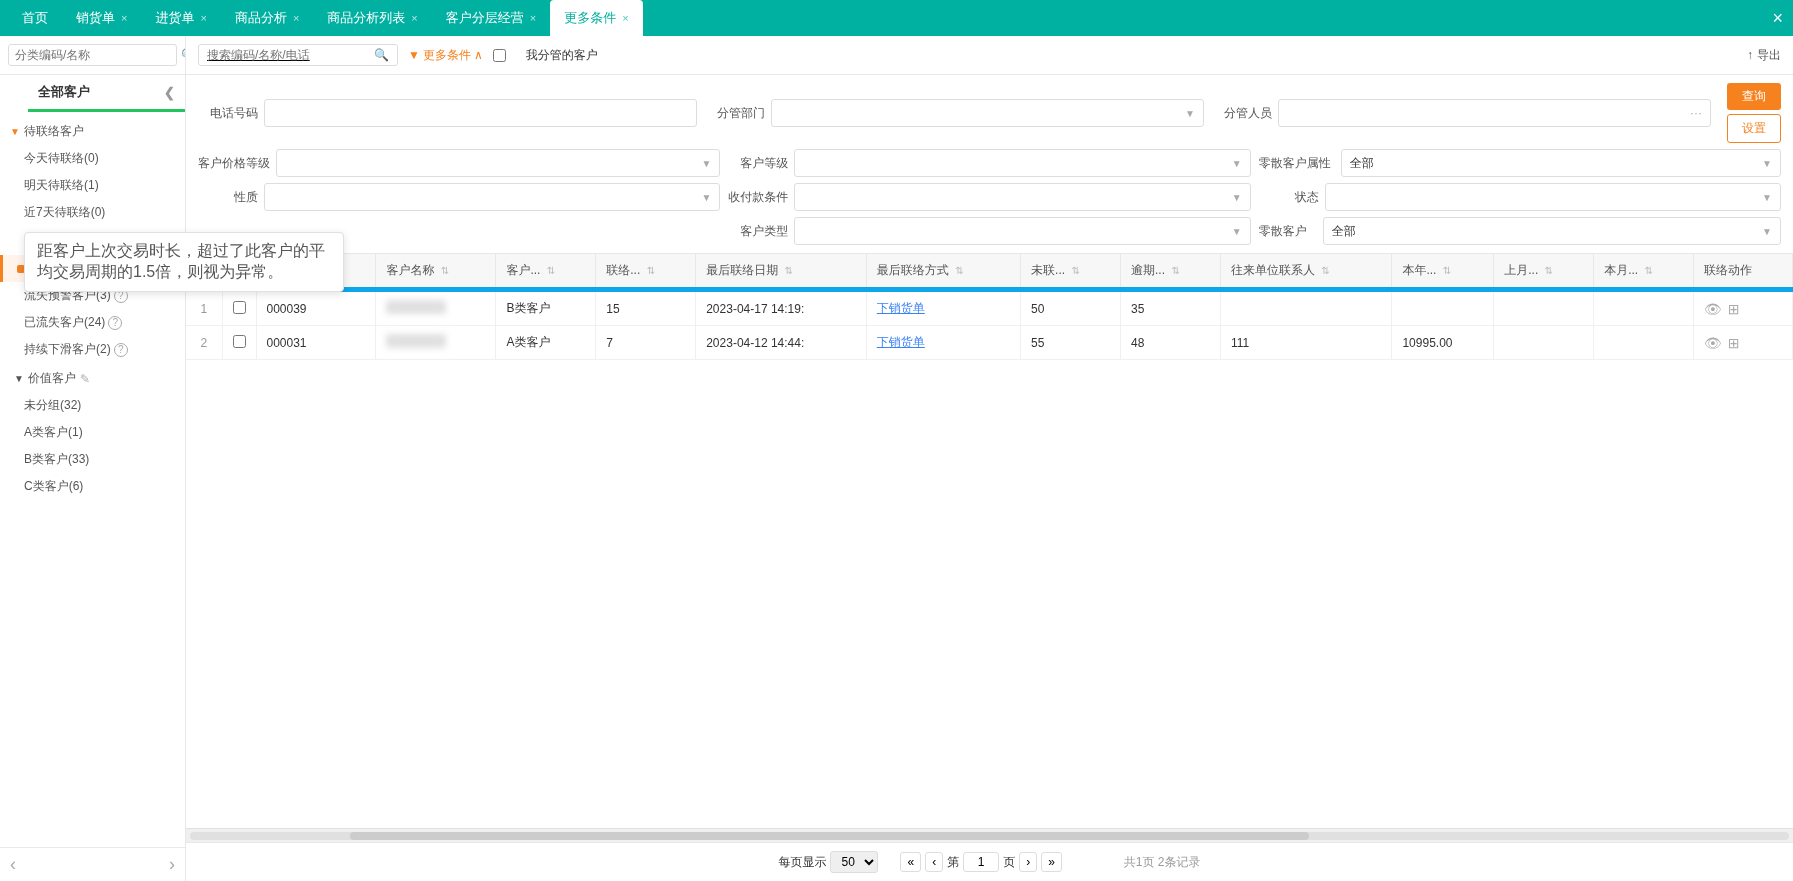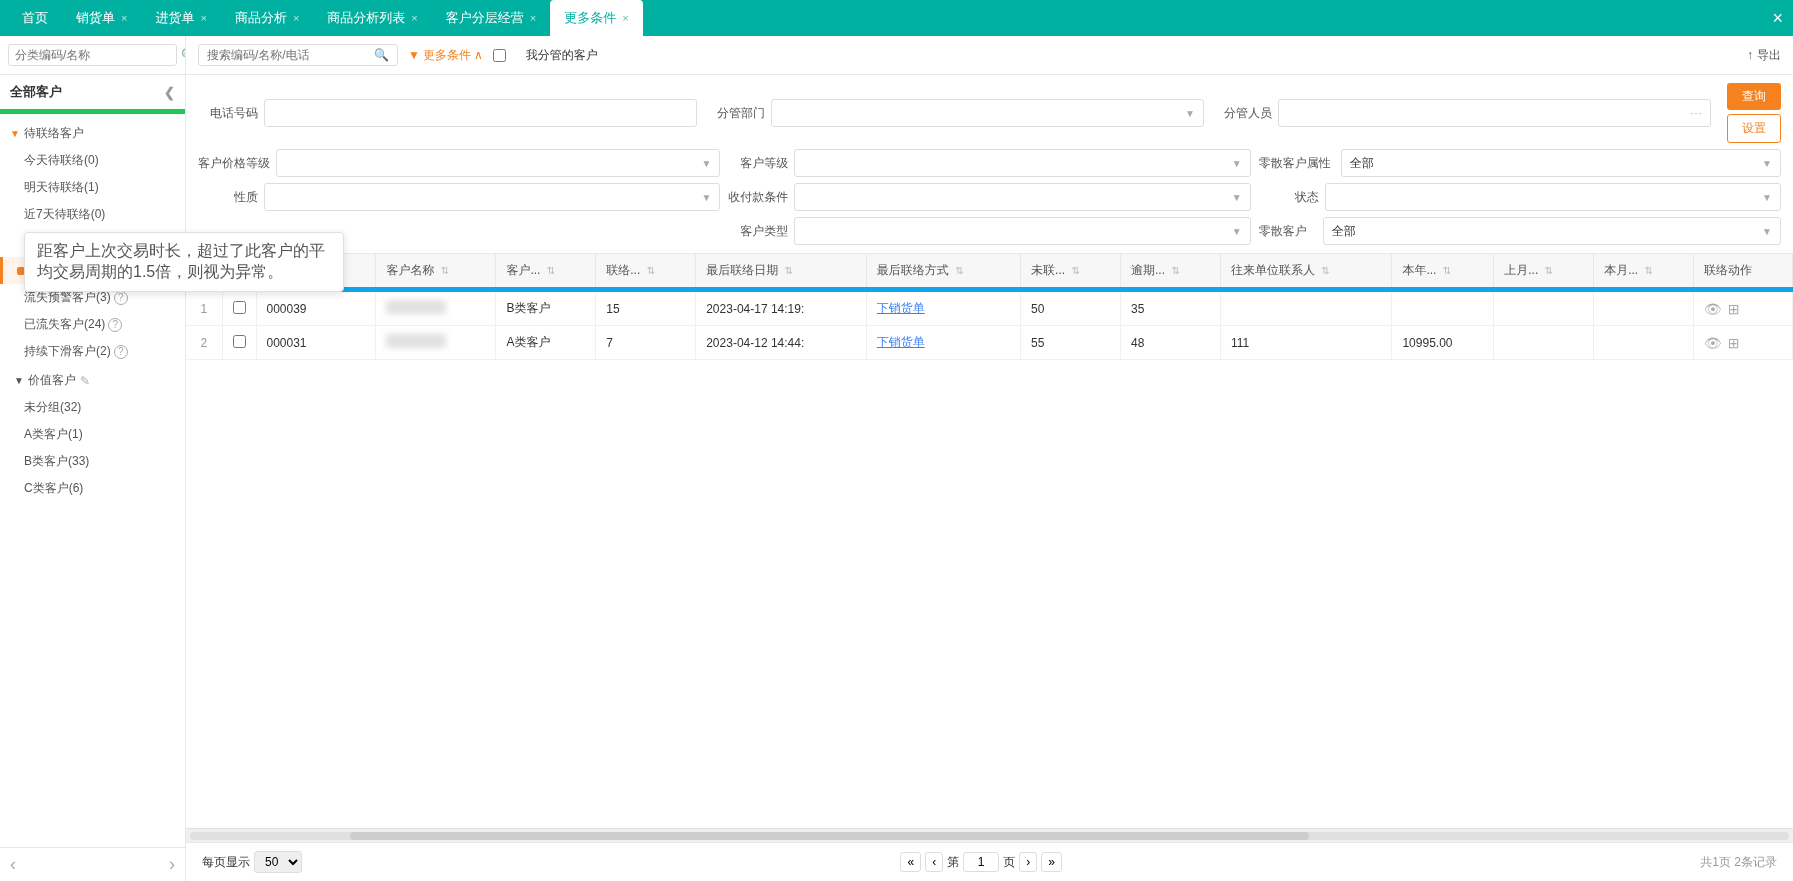--- a/index.html
+++ b/index.html
@@ -76,22 +76,23 @@
       margin-left: 4px;
       color: #999;
       cursor: pointer;
     }
     .sidebar-header {
       display: flex;
       align-items: center;
       padding: 8px 10px;
       font-weight: bold;
       font-size: 13px;
-      border-bottom: 5px solid #22c55e;
+      border-bottom: 3px solid #22c55e;
       justify-content: space-between;
+      margin-left: 28px;
     }
     .sidebar-header .collapse-icon {
       color: #999;
       cursor: pointer;
     }
     .sidebar-tree {
       flex: 1;
       overflow-y: auto;
       padding: 4px 0;
     }
@@ -160,20 +161,21 @@
       border: 1px solid #ddd;
       border-radius: 3px;
       padding: 3px 8px;
       width: 200px;
     }
     .filter-bar .search-input-wrap input {
       border: none;
       outline: none;
       font-size: 12px;
       width: 160px;
+      text-decoration: underline;
     }
     .filter-bar .more-filters {
       color: #f5821f;
       cursor: pointer;
       display: flex;
       align-items: center;
       gap: 3px;
       font-size: 12px;
     }
     .filter-bar .my-customers {
@@ -351,22 +353,22 @@
       border-radius: 4px;
     }
 
     
     .pagination {
       background: #fff;
       border-top: 1px solid #e8e8e8;
       padding: 8px 16px;
       display: flex;
       align-items: center;
-      justify-content: space-between;
-      gap: 8px;
+      justify-content: center;
+      gap: 22px;
       font-size: 12px;
     }
     .pagination .per-page {
       display: flex;
       align-items: center;
       gap: 4px;
     }
     .per-page-select {
       border: 1px solid #ddd;
       border-radius: 3px;

